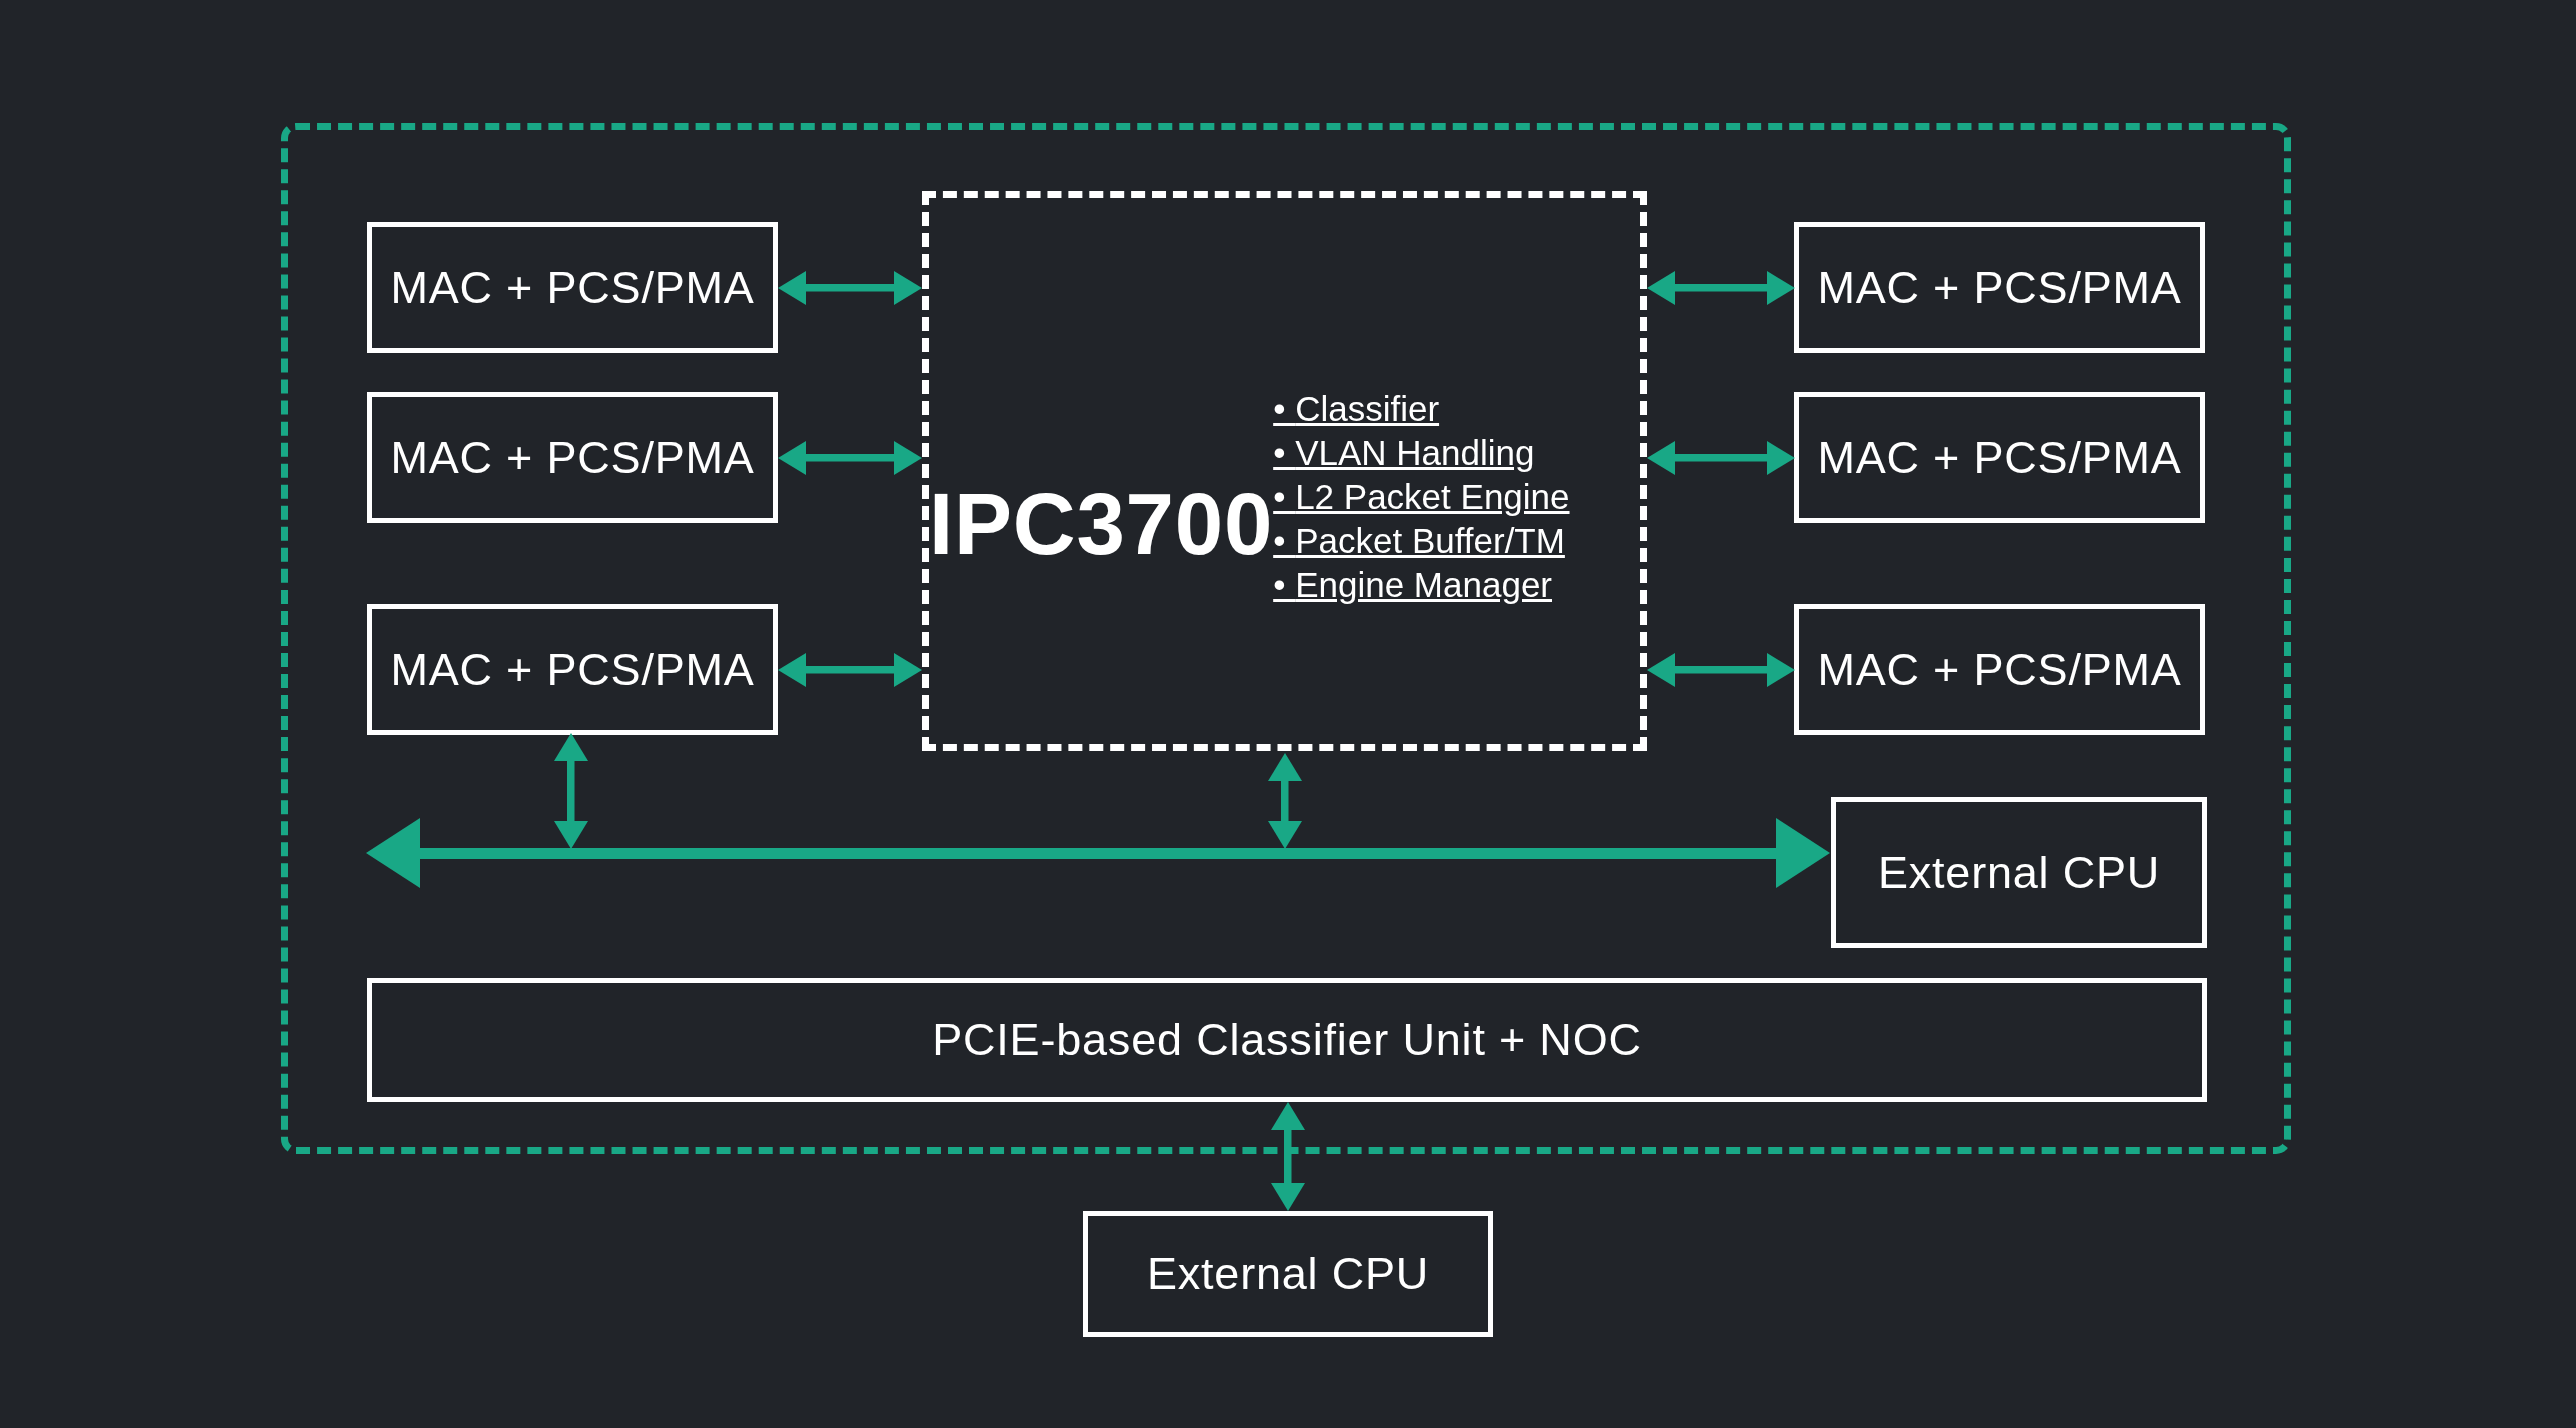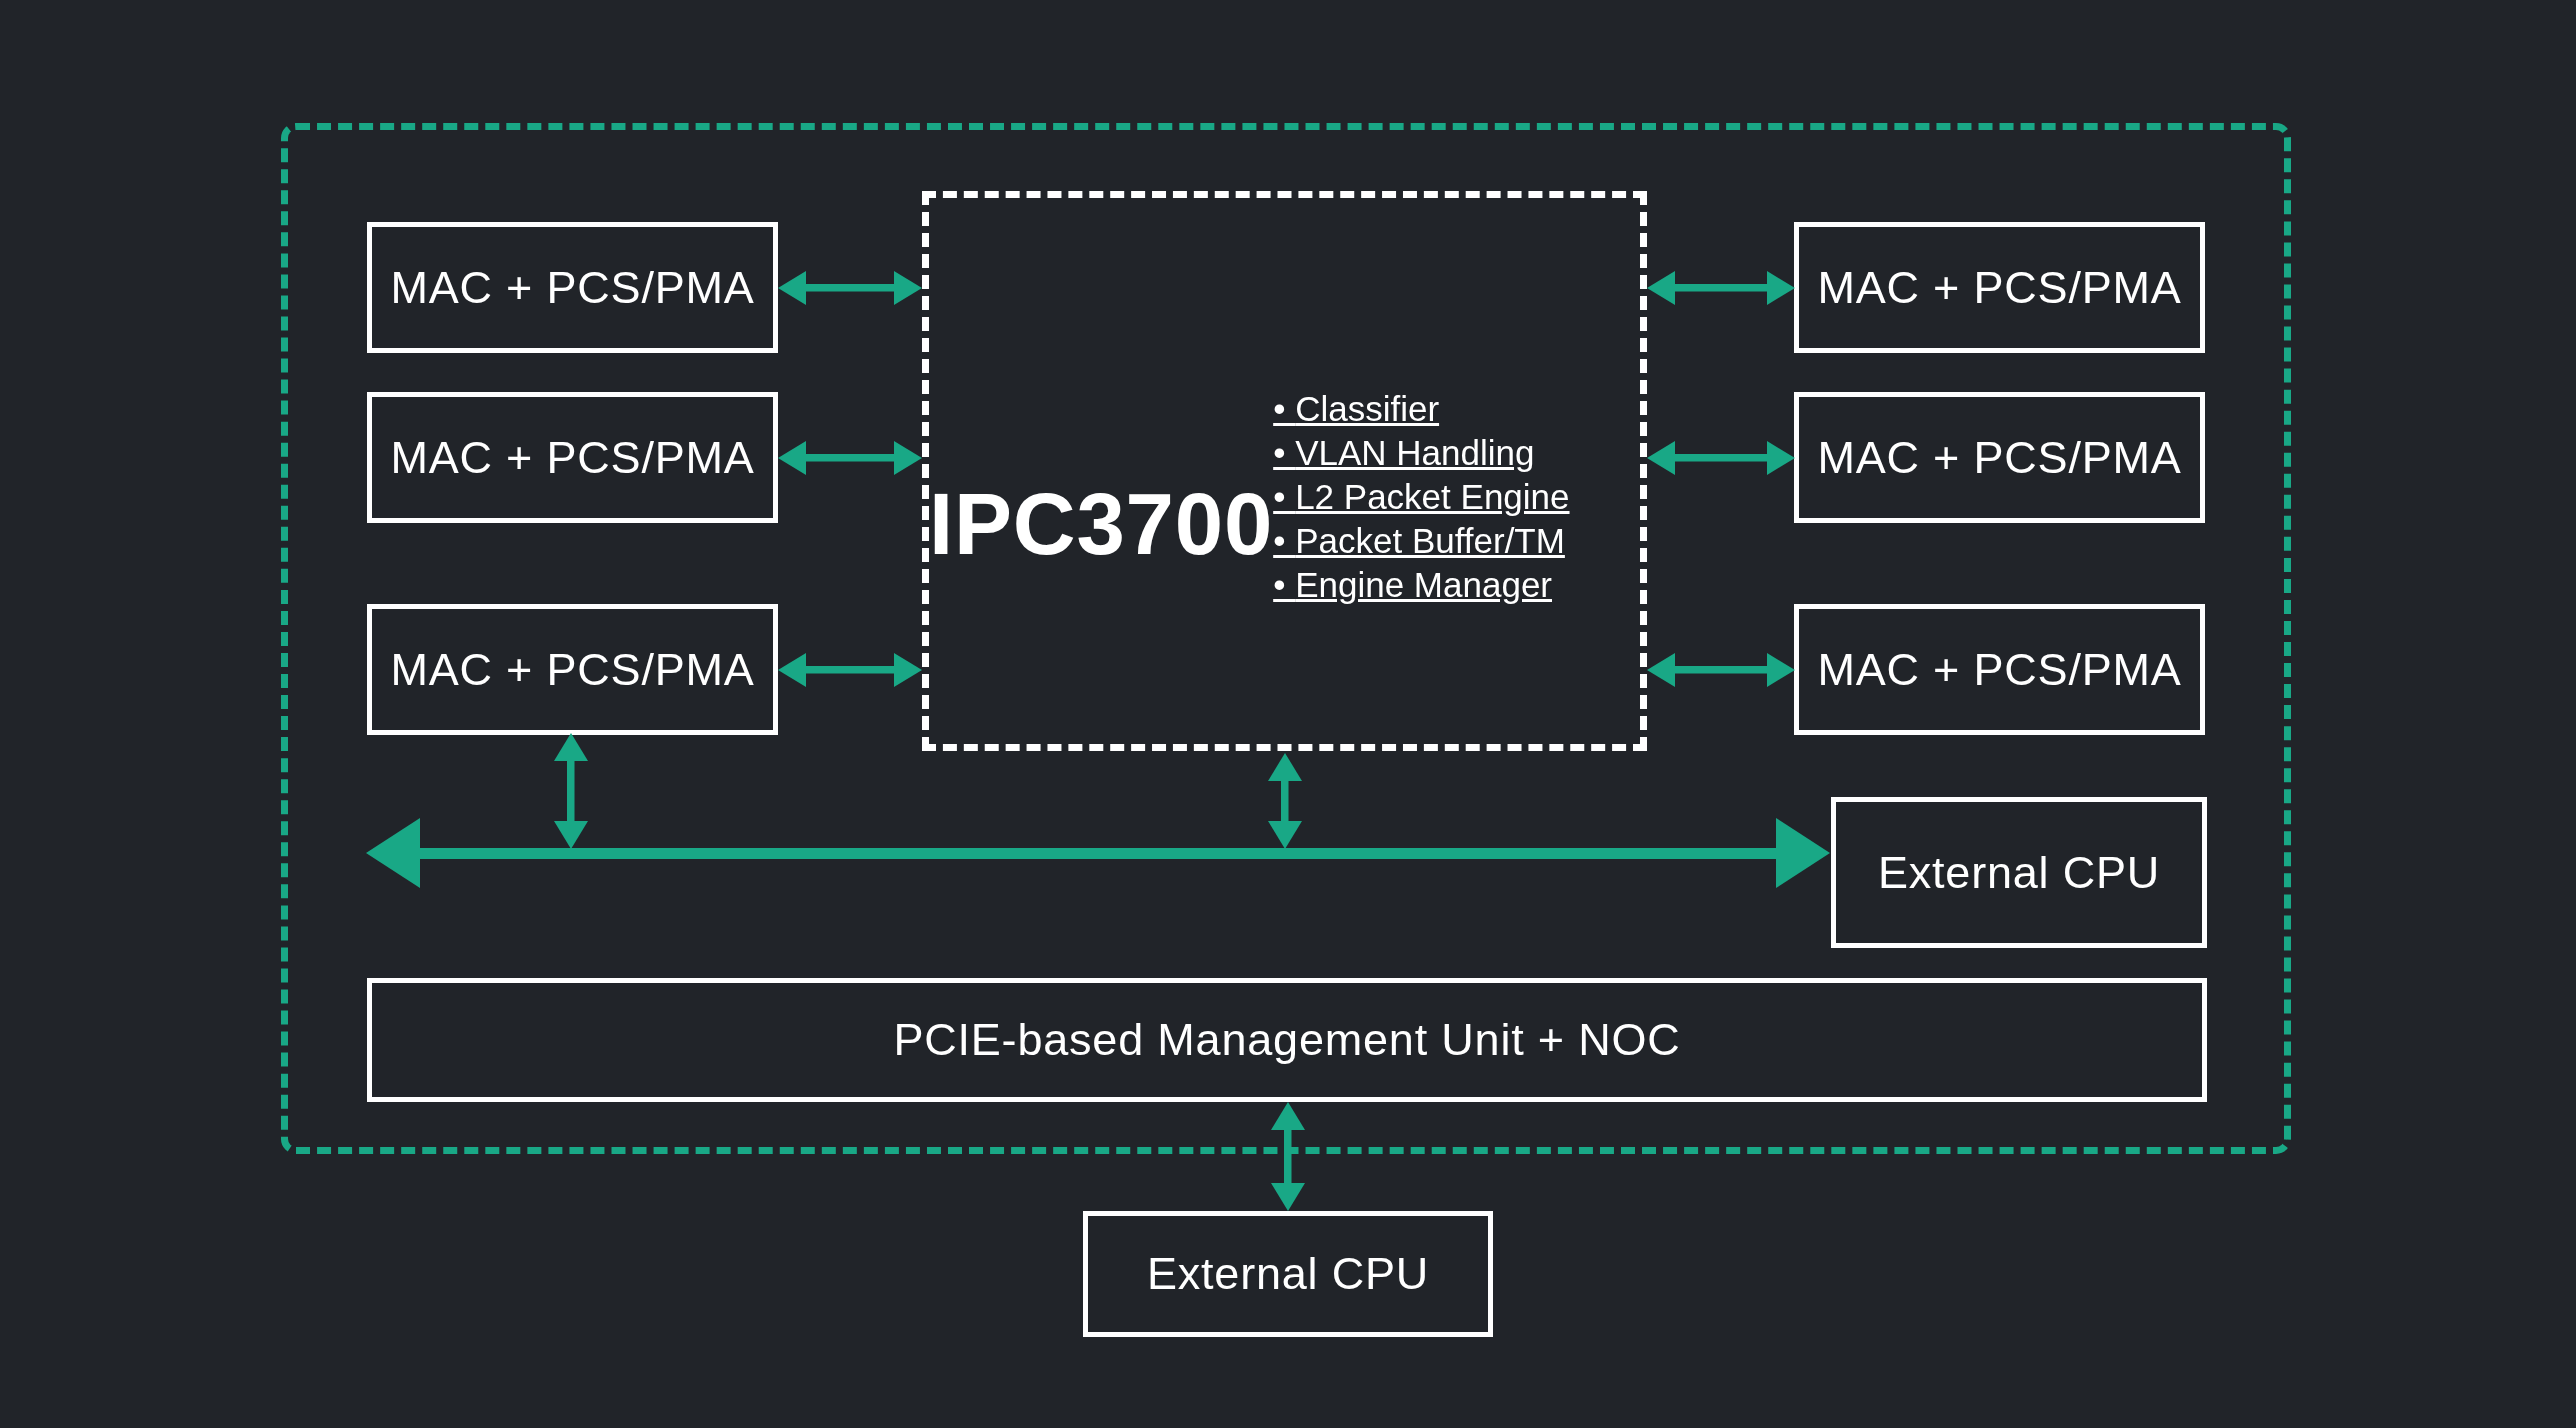--- a/index.html
+++ b/index.html
@@ -123,21 +123,21 @@
   <div class="arrow-v" style="left:553px;top:733px;height:116px;"></div>
   <div class="arrow-v" style="left:1267px;top:753px;height:96px;"></div>
 
   <div class="arrow-h bus" style="left:366px;top:818px;width:1464px;"></div>
 
   <div class="box ext-cpu-right">
     <span>External CPU</span>
   </div>
 
   <div class="box pcie">
-    <span>PCIE-based Management Unit + NOC</span>
+    <span>PCIE-based Classifier Unit + NOC</span>
   </div>
 
   <div class="arrow-v" style="left:1270px;top:1102px;height:109px;"></div>
 
   <div class="box ext-cpu-bottom">
     <span>External CPU</span>
   </div>
 
 </div>
 

